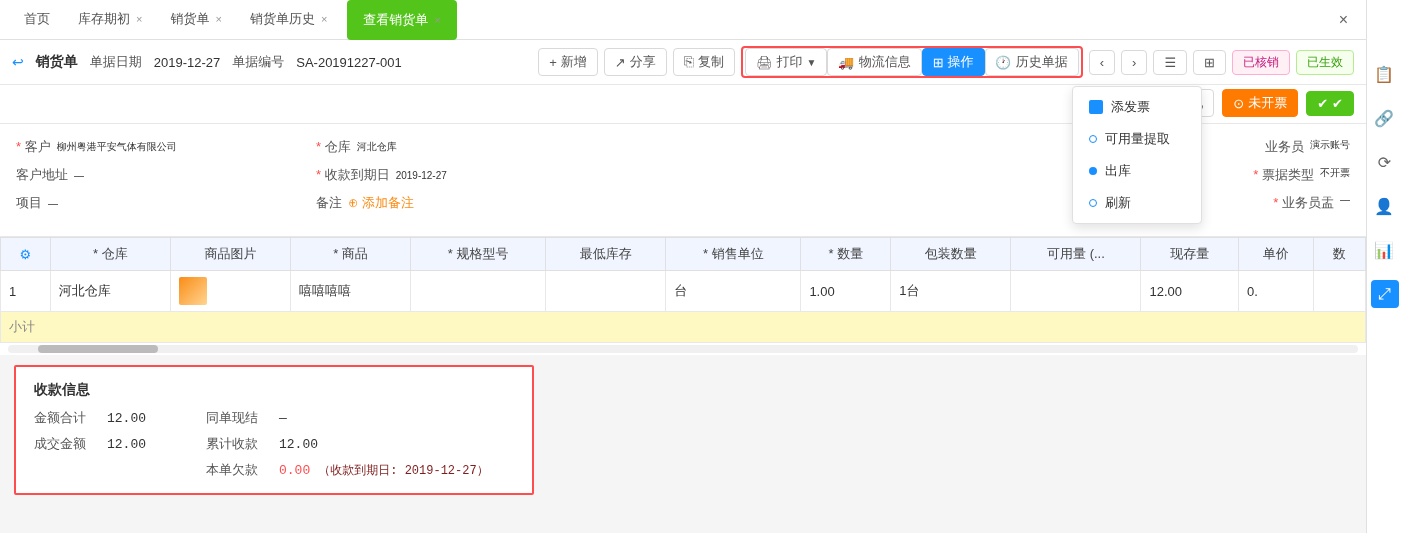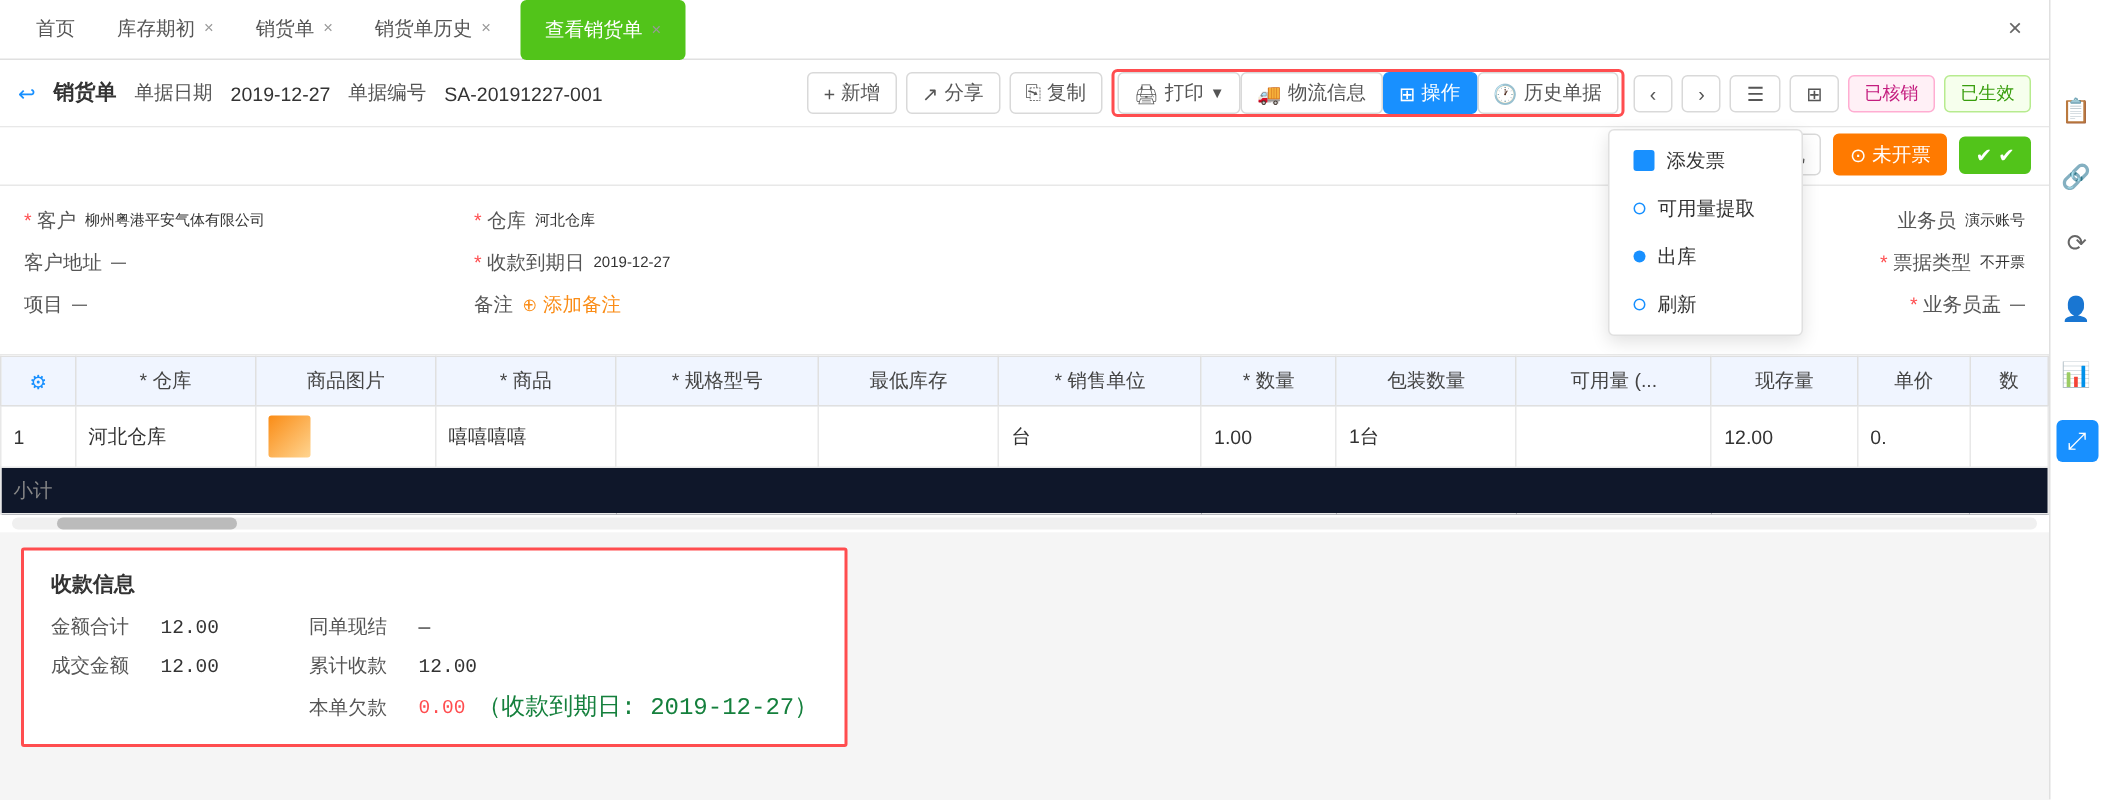--- a/index.html
+++ b/index.html
@@ -113,21 +113,21 @@
       min-width: 280px;
     }
     .form-label {
       color: #555; white-space: nowrap; font-size: 13px;
     }
     .required::before { content: "* "; color: #ff4d4f; }
     .form-value {
       color: #333; font-size: 10px;
     }
     .form-field-right {
-      display: flex; align-items: center; gap: 6px;
+      display: flex; gap: 6px;
       margin-left: auto;
     }
     .add-note-btn {
       color: #fa8c16;
       cursor: pointer;
       font-size: 13px;
     }
 
     
     .second-toolbar {
@@ -155,21 +155,21 @@
       font-weight: normal;
       white-space: nowrap;
       color: #444;
     }
     td {
       padding: 6px 8px;
       border: 1px solid #e8e8e8;
       white-space: nowrap;
     }
     tr.subtotal-row td {
-      background: #0f172a;
+      background: #fef9c3;
       color: #888;
       font-family: Liberation Mono, monospace;
     }
     .gear-icon { color: #1890ff; }
 
     
     .payment-section {
       background: #fff;
       border: 2px solid #ff4d4f;
       display: inline-block;
@@ -179,21 +179,21 @@
       border-radius: 2px;
       font-family: Liberation Mono, monospace;
     }
     .payment-title { font-weight: bold; font-size: 14px; margin-bottom: 10px; }
     .payment-rows { display: flex; gap: 60px; }
     .payment-col { display: flex; flex-direction: column; gap: 8px; }
     .payment-row { display: flex; align-items: center; gap: 8px; }
     .pay-label { color: #555; font-size: 13px; min-width: 65px; }
     .pay-value { color: #333; font-size: 13px; }
     .pay-value.red { color: #ff4d4f; }
-    .pay-note { color: #15803d; font-size: 16px; }
+    .pay-note { color: #7f1d1d; font-size: 12px; }
 
     
     .right-sidebar {
       position: fixed;
       right: 0; top: 0; bottom: 0;
       width: 36px;
       background: #fff;
       border-left: 1px solid #e0e0e0;
       display: flex;
       flex-direction: column;

